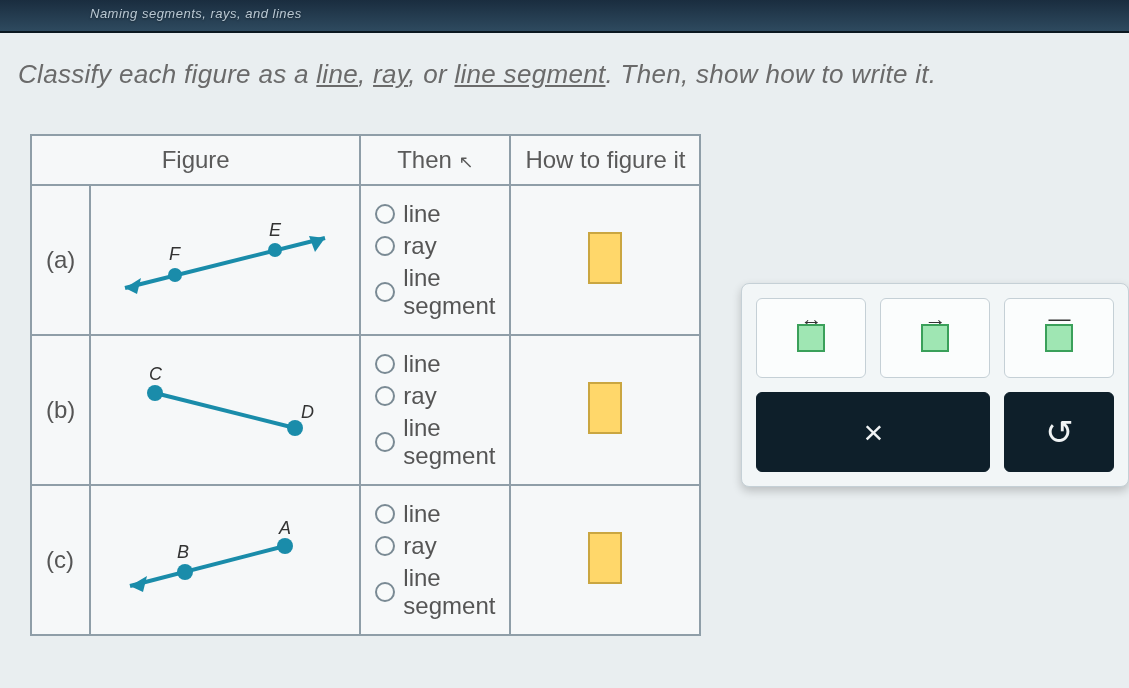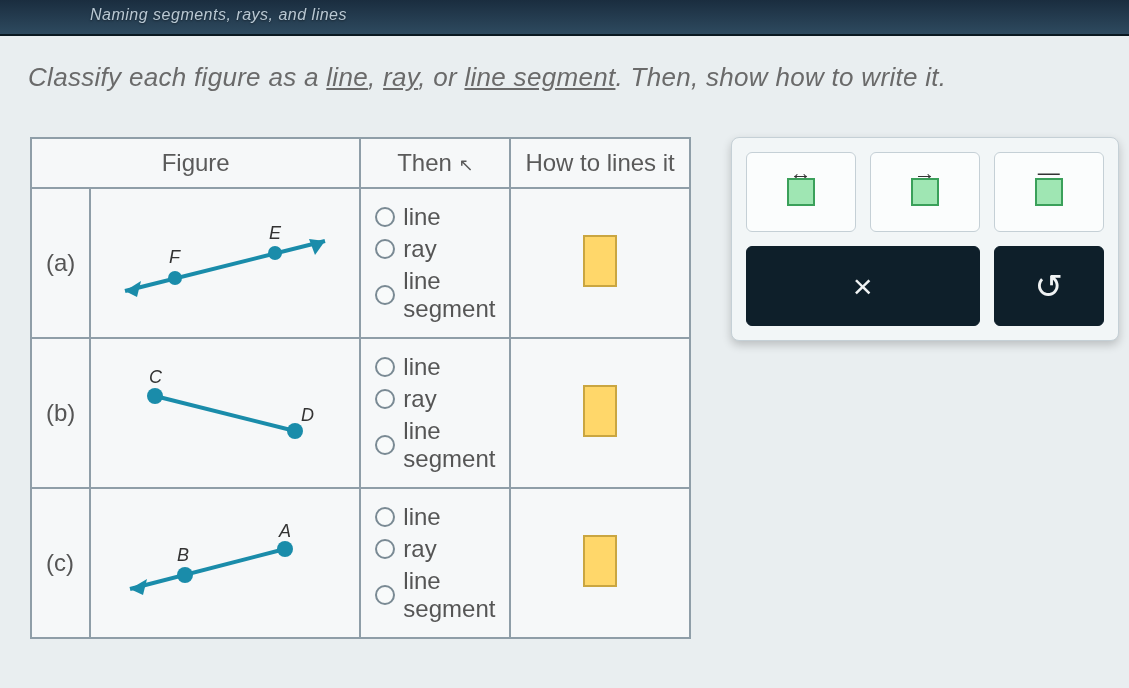--- a/index.html
+++ b/index.html
@@ -8,36 +8,36 @@
     background: #e9eef0;
     width: 1129px;
     height: 688px;
     overflow: hidden;
     color: #3a3a3a;
   }
   .topbar {
     background: linear-gradient(180deg, #1a2d3f 0%, #2e4a5f 100%);
     color: #b9c8d3;
     padding: 6px 40px 10px 90px;
-    font-size: 16px;
+    font-size: 13px;
     font-style: italic;
     letter-spacing: .5px;
     border-bottom: 2px solid #0a1820;
     text-shadow: 0 1px 2px rgba(0,0,0,.4);
   }
   .content {
     padding: 30px 40px 0 30px;
     display: flex;
     gap: 40px;
-    align-items: flex-start;
+    align-items: center;
   }
   .instruction {
     font-size: 26px;
     color: #6a6a6a;
-    margin: 26px 0 14px 28px;
+    margin: 26px 0 14px 18px;
     font-style: italic;
     letter-spacing: .3px;
   }
   .instruction .u { text-decoration: underline; }
   
   table.worksheet {
     border-collapse: collapse;
     background: #f6f8f9;
   }
   table.worksheet th, table.worksheet td {
@@ -142,21 +142,21 @@
 <div class="content">
 
   <table class="worksheet">
     <thead>
       <tr>
         <th colspan="2">Figure</th>
         <th>
           <span>Then</span>
           <span class="cursor">↖</span>
         </th>
-        <th>How to lines it</th>
+        <th>How to figure it</th>
       </tr>
     </thead>
     <tbody>
 
       <tr>
         <td class="rowlabel">(a)</td>
         <td class="figcell">
           <div class="fig">
             <svg viewBox="0 0 240 100">
               <line x1="20" y1="80" x2="220" y2="30"></line>

